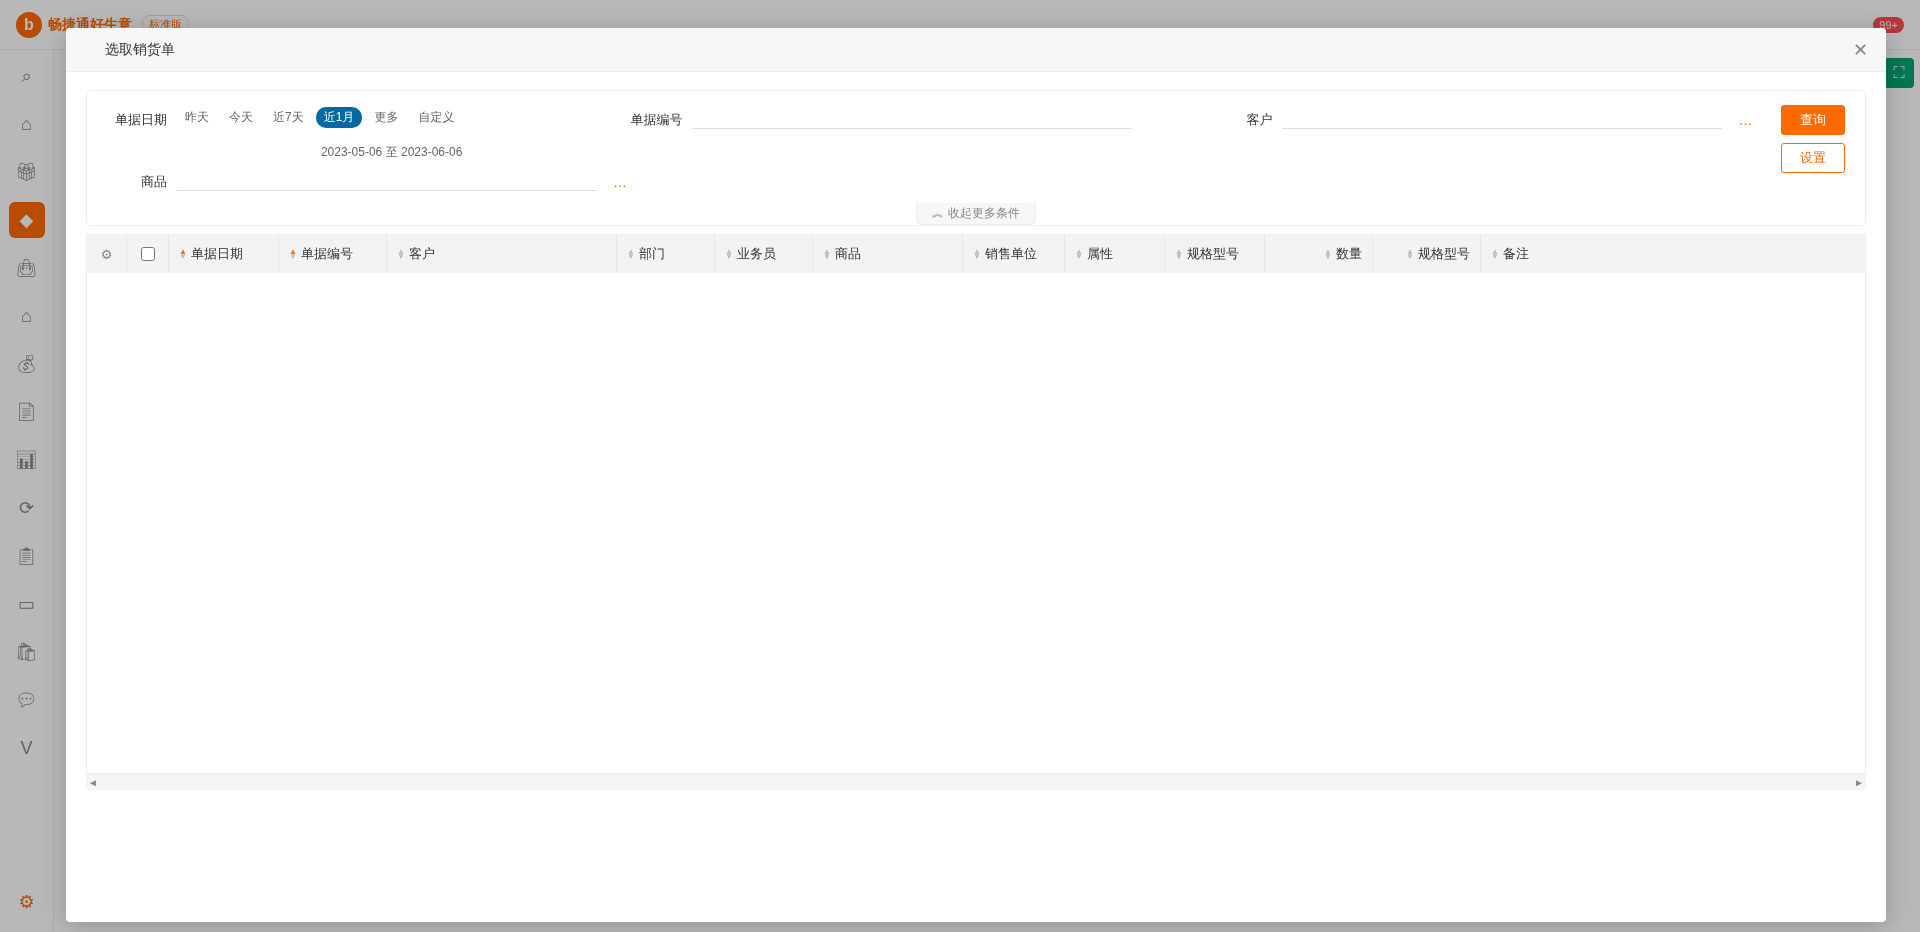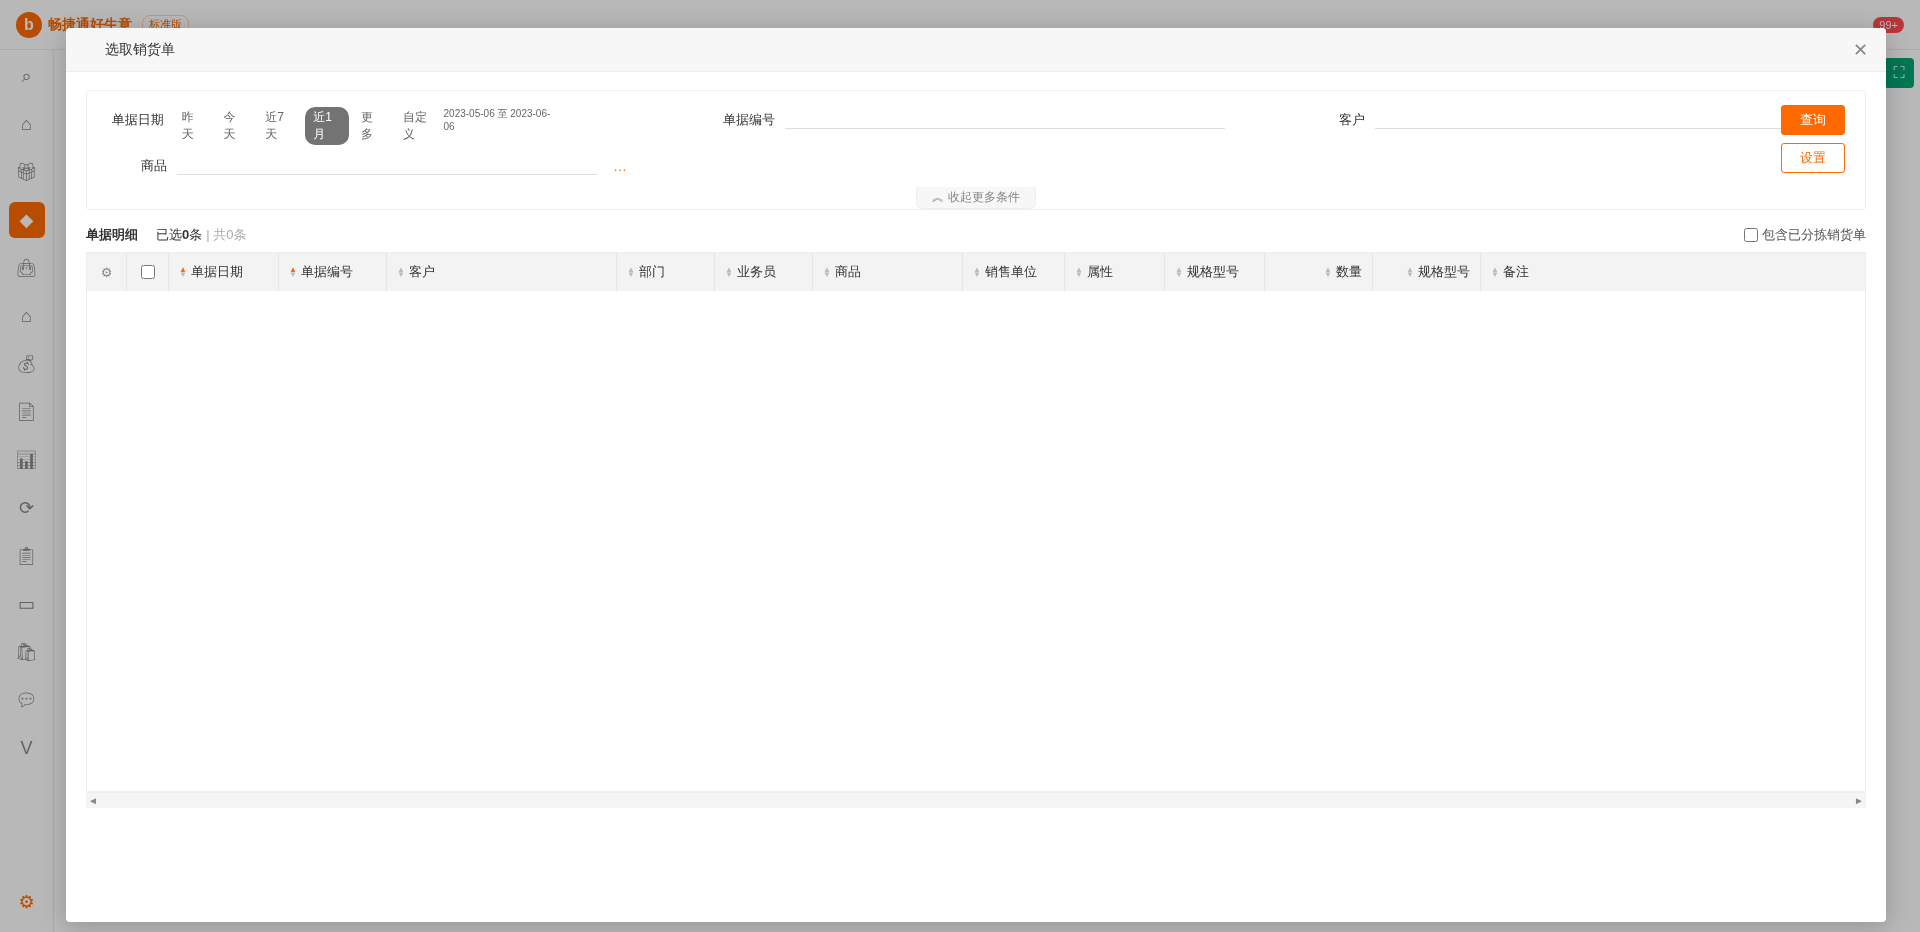--- a/index.html
+++ b/index.html
@@ -29,25 +29,25 @@
 .modal-title { font-size: 14px; color: #333; margin-left: 21px; }
 .modal-close { margin-left: auto; color: #888; font-size: 18px; cursor: pointer; }
 
 .modal-body { flex: 1; overflow: auto; padding: 18px 20px 0 20px; position: relative; }
 
 
 .filter-panel { border: 1px solid #eee; border-radius: 4px; padding: 16px 20px 0 20px; position: relative; }
 .filter-row { display: flex; gap: 40px; margin-bottom: 8px; }
 .filter-item { display: flex; align-items: flex-start; gap: 10px; }
 .filter-label { font-size: 13px; color: #333; line-height: 26px; white-space: nowrap; text-align: right; width: 60px; }
-.filter-content { display: flex; flex-direction: row; }
+.filter-content { display: flex; flex-direction: column; align-items: flex-end; }
 .date-pills { display: flex; gap: 4px; align-items: center; }
 .pill { font-size: 12px; color: #666; padding: 2px 8px; border-radius: 10px; cursor: pointer; }
-.pill.active { background: #737373; color: #fff; }
-.date-range { font-size: 10px; color: #666; margin-top: 0; }
+.pill.active { background: #0369a1; color: #fff; }
+.date-range { font-size: 12px; color: #666; margin-top: 16px; }
 .underline-input { border: none; border-bottom: 1px solid #ddd; outline: none; font-size: 13px; padding: 3px 2px; background: transparent; }
 .wide { width: 440px; }
 .ellipsis { color: #ff6a00; font-size: 14px; margin-left: 6px; cursor: pointer; line-height: 26px; }
 .filter-actions { position: absolute; right: 20px; top: 14px; display: flex; flex-direction: column; gap: 8px; }
 .btn { font-size: 13px; padding: 5px 18px; border-radius: 3px; border: 1px solid #c2410c; background: #fff; cursor: pointer; }
 .btn-primary { background: #ff6a00; border-color: #ff6a00; color: #fff; }
 .btn-outline-primary { border-color: #ff6a00; color: #ff6a00; background: #fff; }
 .collapse-bar { margin: 0 auto; width: 120px; height: 22px; background: #f7f7f7; border: 1px solid #eee; border-top: none; font-size: 12px; color: #888; display: flex; align-items: center; justify-content: center; gap: 4px; cursor: pointer; border-radius: 0 0 6px 6px; position: relative; top: 0; }
 
 
@@ -181,33 +181,20 @@
       </div>
 
       <div style="display:flex; justify-content:center;">
         <div class="collapse-bar">
           <span>︽</span>
           <span>收起更多条件</span>
         </div>
       </div>
     </div>
 
-    <div class="detail-header">
-      <span class="detail-title">单据明细</span>
-      <span class="sel-count">
-        <span>已选</span><b>0</b><span>条</span>
-      </span>
-      <span class="sel-total">
-        <span>|</span> <span>共0条</span>
-      </span>
-      <label class="include-split">
-        <input type="checkbox" style="">
-        <span>包含已分拣销货单</span>
-      </label>
-    </div>
 
     <div class="table-wrap">
       <div class="thead">
         <div class="th gear-col">⚙</div>
         <div class="th chk-col">
             <input type="checkbox" style="">
           </div>
         <div class="th col-date">
             <span class="sort-icon">
               <span class="up">▲</span>

